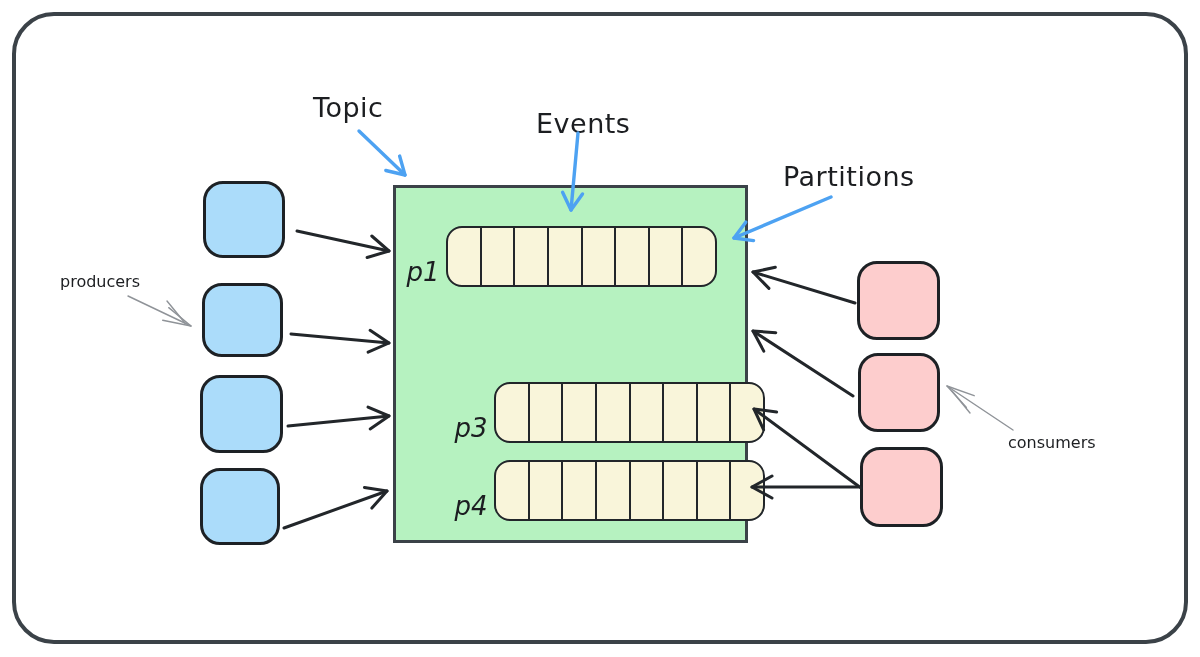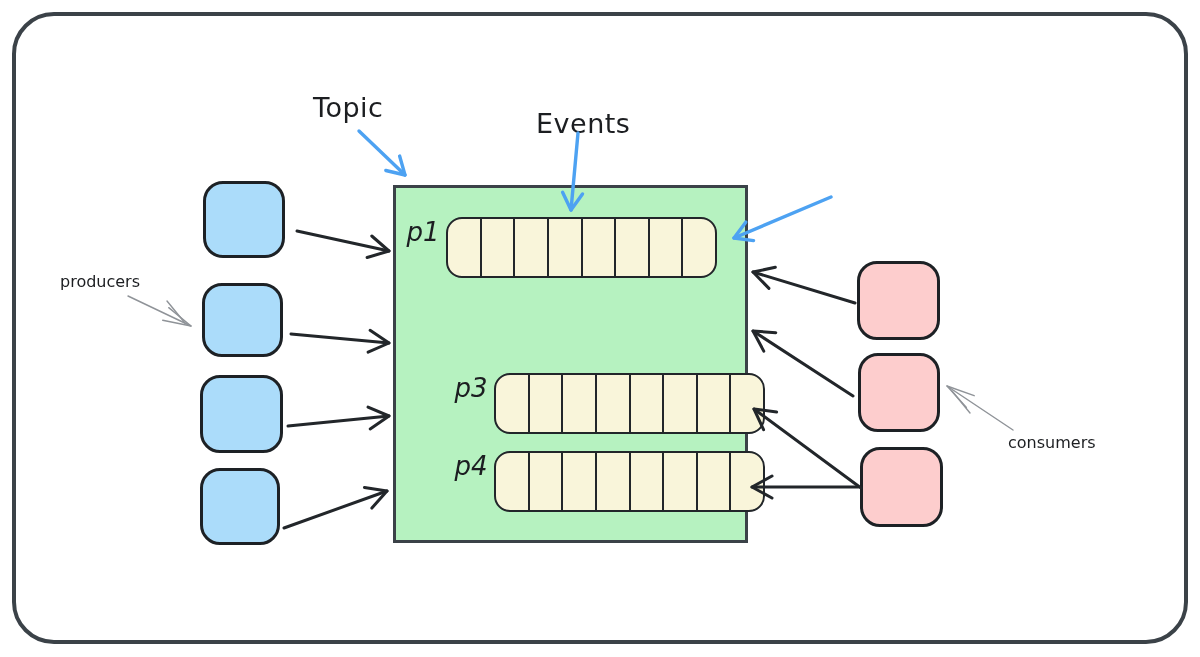--- a/index.html
+++ b/index.html
@@ -47,21 +47,21 @@
   .lbl-partitions{left:783px;top:161px;}
   .lbl-producers{left:60px;top:272px;}
   .lbl-consumers{left:1008px;top:433px;}
   
   .topic-box{
     position:absolute;
     left:393px;top:185px;width:355px;height:358px;
     background:var(--topic-fill);
     border:3px solid var(--frame-color);
   }
-  .partition-row{position:absolute;left:400px;height:70px;display:flex;align-items:flex-start;}
+  .partition-row{position:absolute;left:400px;height:70px;display:flex;align-items:flex-end;}
   .row1{top:217px;}
   .row2{top:295px;}
   .row3{top:373px;margin-left:48px;}
   .row4{top:451px;margin-left:48px;}
   .p-label{
     width:46px;
     text-align:center;
     font-size:26px;
     font-style:italic;
     font-weight:500;
@@ -105,20 +105,21 @@
 </style>
 </head>
 <body>
 
 <div class="canvas">
 
   <div class="frame"></div>
 
   <div class="big-label lbl-topic">Topic</div>
   <div class="big-label lbl-events">Events</div>
+  <div class="big-label lbl-partitions">Partitions</div>
   <div class="small-label lbl-producers">producers</div>
   <div class="small-label lbl-consumers">consumers</div>
 
   <div class="topic-box"></div>
 
   <div class="partition-row row1">
     <span class="p-label">p1</span>
     <div class="p-track">
         <div class="cell"></div>
         <div class="cell"></div>

